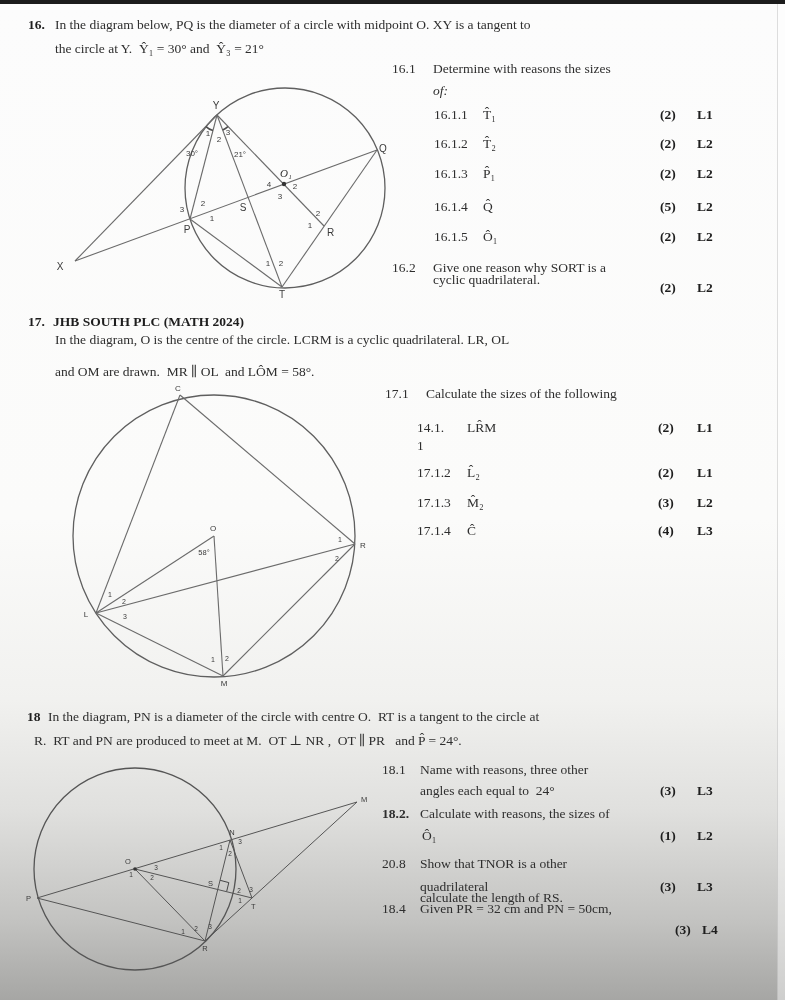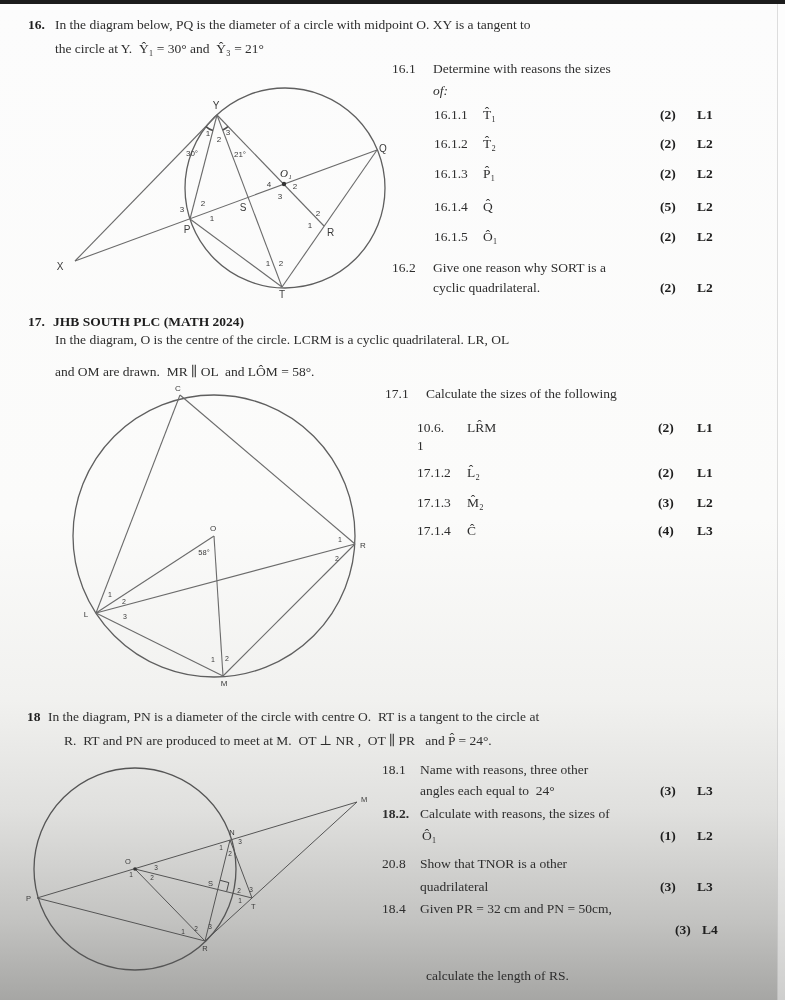--- a/index.html
+++ b/index.html
@@ -57,21 +57,21 @@
 <span class="t mk" style="left:660px;top:199px;">(5)</span>
 <span class="t mk" style="left:697px;top:199px;">L2</span>
 
 <span class="t" style="left:434px;top:229px;">16.1.5</span>
 <span class="t" style="left:483px;top:229px;">Ô₁</span>
 <span class="t mk" style="left:660px;top:229px;">(2)</span>
 <span class="t mk" style="left:697px;top:229px;">L2</span>
 
 <span class="t" style="left:392px;top:260px;">16.2</span>
 <span class="t" style="left:433px;top:260px;">Give one reason why SORT is a</span>
-<span class="t" style="left:433px;top:280px;">cyclic quadrilateral.</span>
+<span class="t" style="left:433px;top:272px;">cyclic quadrilateral.</span>
 <span class="t mk" style="left:660px;top:280px;">(2)</span>
 <span class="t mk" style="left:697px;top:280px;">L2</span>
 
 <svg style="left:40px;top:80px;" width="350" height="220" viewBox="40 80 350 220">
   <circle class="cir" cx="285" cy="188" r="100"></circle>
   <line class="ln" x1="75" y1="261" x2="217" y2="115"></line>
   <line class="ln" x1="75" y1="261" x2="377" y2="150"></line>
   <line class="ln" x1="217" y1="115" x2="190" y2="219"></line>
   <line class="ln" x1="217" y1="115" x2="282" y2="287"></line>
   <line class="ln" x1="217" y1="115" x2="324" y2="226"></line>
@@ -106,21 +106,21 @@
 </svg>
 
 <span class="t b" style="left:28px;top:314px;">17.</span>
 <span class="t b" style="left:53px;top:314px;">JHB SOUTH PLC (MATH 2024)</span>
 <span class="t" style="left:55px;top:332px;text-align:center;">In the diagram, O is the centre of the circle. LCRM is a cyclic quadrilateral. LR, OL</span>
 <span class="t" style="left:55px;top:364px;">and OM are drawn.  MR ∥ OL  and LÔM = 58°.</span>
 
 <span class="t" style="left:385px;top:386px;">17.1</span>
 <span class="t" style="left:426px;top:386px;">Calculate the sizes of the following</span>
 
-<span class="t" style="left:417px;top:420px;">10.6.</span>
+<span class="t" style="left:417px;top:420px;">14.1.</span>
 <span class="t" style="left:417px;top:438px;">1</span>
 <span class="t" style="left:467px;top:420px;">LR̂M</span>
 <span class="t mk" style="left:658px;top:420px;">(2)</span>
 <span class="t mk" style="left:697px;top:420px;">L1</span>
 
 <span class="t" style="left:417px;top:465px;">17.1.2</span>
 <span class="t" style="left:467px;top:465px;">L̂₂</span>
 <span class="t mk" style="left:658px;top:465px;">(2)</span>
 <span class="t mk" style="left:697px;top:465px;">L1</span>
 
@@ -153,21 +153,21 @@
   <text class="an" x="124" y="604" style="font-size:7px;">2</text>
   <text class="an" x="125" y="619" style="font-size:7px;">3</text>
   <text class="an" x="340" y="542" style="font-size:7px;">1</text>
   <text class="an" x="337" y="561" style="font-size:7px;">2</text>
   <text class="an" x="213" y="662" style="font-size:7px;">1</text>
   <text class="an" x="227" y="661" style="font-size:7px;">2</text>
 </svg>
 
 <span class="t b" style="left:27px;top:709px;">18</span>
 <span class="t" style="left:48px;top:709px;">In the diagram, PN is a diameter of the circle with centre O.  RT is a tangent to the circle at</span>
-<span class="t" style="left:64px;top:733px;text-align:right;">R.  RT and PN are produced to meet at M.  OT ⊥ NR ,  OT ∥ PR   and P̂ = 24°.</span>
+<span class="t" style="left:34px;top:733px;text-align:right;">R.  RT and PN are produced to meet at M.  OT ⊥ NR ,  OT ∥ PR   and P̂ = 24°.</span>
 
 <span class="t" style="left:382px;top:762px;">18.1</span>
 <span class="t" style="left:420px;top:762px;">Name with reasons, three other</span>
 <span class="t" style="left:420px;top:783px;">angles each equal to  24°</span>
 <span class="t mk" style="left:660px;top:783px;">(3)</span>
 <span class="t mk" style="left:697px;top:783px;">L3</span>
 
 <span class="t" style="left:382px;top:806px;font-weight:bold;">18.2.</span>
 <span class="t" style="left:420px;top:806px;">Calculate with reasons, the sizes of</span>
 <span class="t" style="left:422px;top:828px;">Ô₁</span>
@@ -175,21 +175,21 @@
 <span class="t mk" style="left:697px;top:828px;">L2</span>
 
 <span class="t" style="left:382px;top:856px;">20.8</span>
 <span class="t" style="left:420px;top:856px;">Show that TNOR is a other</span>
 <span class="t" style="left:420px;top:879px;">quadrilateral</span>
 <span class="t mk" style="left:660px;top:879px;">(3)</span>
 <span class="t mk" style="left:697px;top:879px;">L3</span>
 
 <span class="t" style="left:382px;top:901px;">18.4</span>
 <span class="t" style="left:420px;top:901px;">Given PR = 32 cm and PN = 50cm,</span>
-<span class="t" style="left:420px;top:968px;margin-left:6px;">calculate the length of RS.</span>
+<span class="t" style="left:420px;top:890px;">calculate the length of RS.</span>
 <span class="t mk" style="left:675px;top:922px;">(3)</span>
 <span class="t mk" style="left:702px;top:922px;">L4</span>
 
 <svg style="left:0px;top:762px;" width="375" height="238" viewBox="0 762 375 238">
   <circle class="cir" cx="135" cy="869" r="101" style="stroke:#555;"></circle>
   <line class="ln" x1="37" y1="898" x2="357" y2="802" style="stroke:#555;stroke-width:1;"></line>
   <line class="ln" x1="205" y1="941" x2="357" y2="802" style="stroke:#555;stroke-width:1;"></line>
   <line class="ln" x1="230" y1="840" x2="205" y2="941" style="stroke:#555;stroke-width:1;"></line>
   <line class="ln" x1="135" y1="869" x2="252" y2="898" style="stroke:#555;stroke-width:1;"></line>
   <line class="ln" x1="230" y1="840" x2="252" y2="898" style="stroke:#555;stroke-width:1;"></line>

